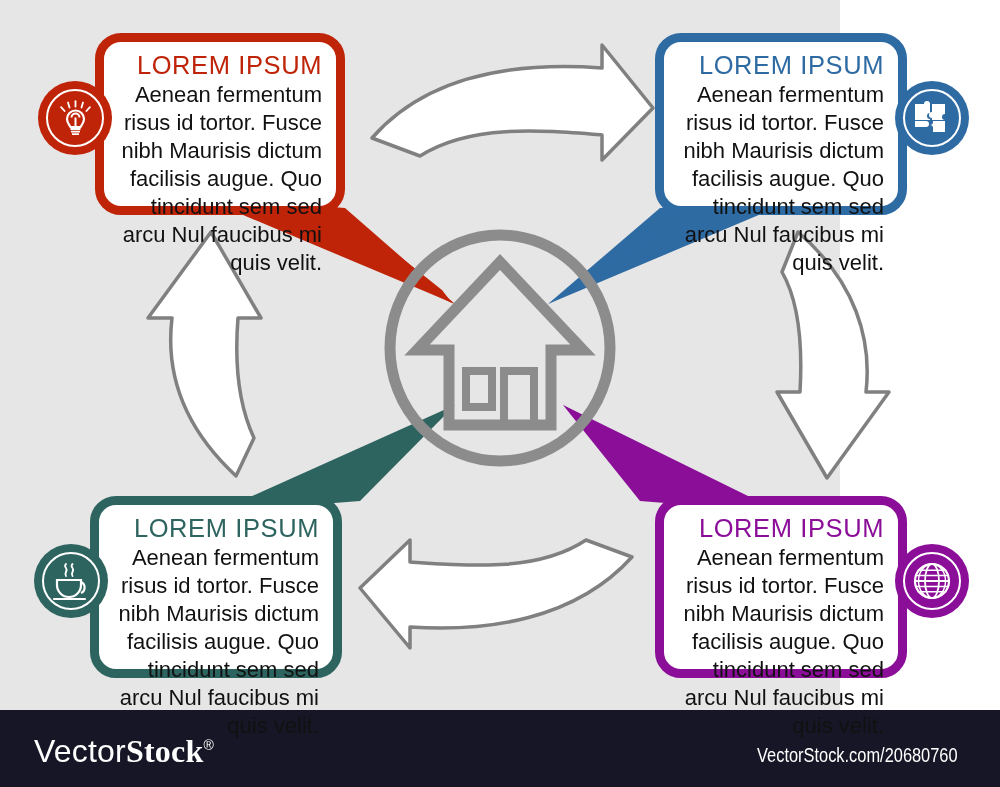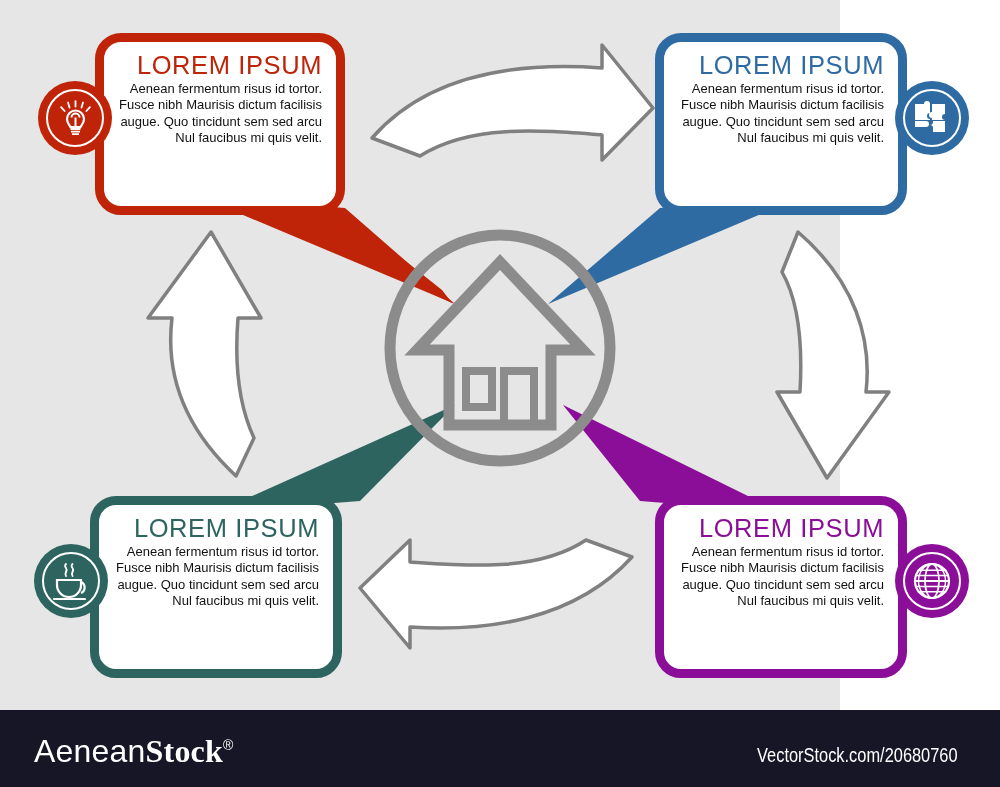--- a/index.html
+++ b/index.html
@@ -33,21 +33,21 @@
   }
   .card-title{
     font-size:25.5px;
     letter-spacing:.6px;
     line-height:1.12;
     font-weight:400;
     margin:0 0 1px 0;
     white-space:nowrap;
   }
   .card-body{
-    font-size:13px;
+    font-size:22px;
     line-height:1.28;
     color:#111111;
     margin:0;
   }
   
   #card-tl{left:95px;top:33px;width:250px;height:182px;border-color:#bf2408;}
   #card-tr{left:655px;top:33px;width:252px;height:182px;border-color:#2f6ba3;}
   #card-bl{left:90px;top:496px;width:252px;height:182px;border-color:#2e6460;}
   #card-br{left:655px;top:496px;width:252px;height:182px;border-color:#8b0e98;}
 
@@ -258,17 +258,17 @@
         <ellipse cx="32" cy="32" rx="13.5" ry="17" fill="none" stroke="#ffffff" stroke-width="1.4"></ellipse>
 
         <path d="M15.6 26.5 h32.8 M15.6 37.5 h32.8 M17.6 21.2 h28.8 M17.6 42.8 h28.8" stroke="#ffffff" stroke-width="1.6" fill="none"></path>
         <path d="M15 32 h34" stroke="#ffffff" stroke-width="1.8"></path>
       </svg>
     </div>
 
   </div>
 
   <div id="footer">
-    <div id="logo"><span>Aenean</span><span class="b">Stock</span><span class="reg">®</span></div>
+    <div id="logo"><span>Vector</span><span class="b">Stock</span><span class="reg">®</span></div>
     <div id="footer-url">VectorStock.com/20680760</div>
   </div>
 
 </div>
 
 </body></html>

